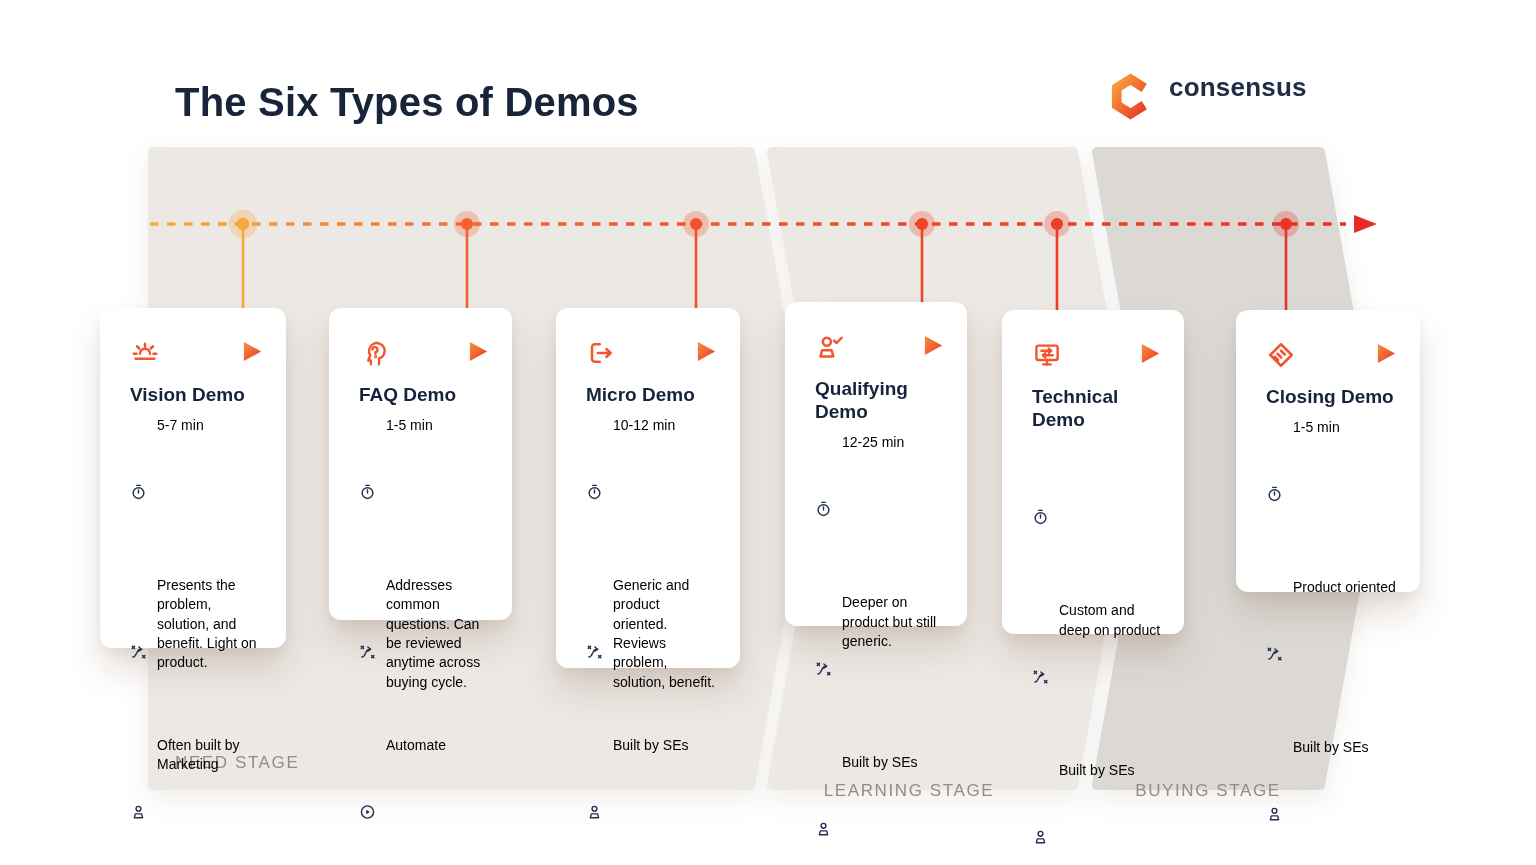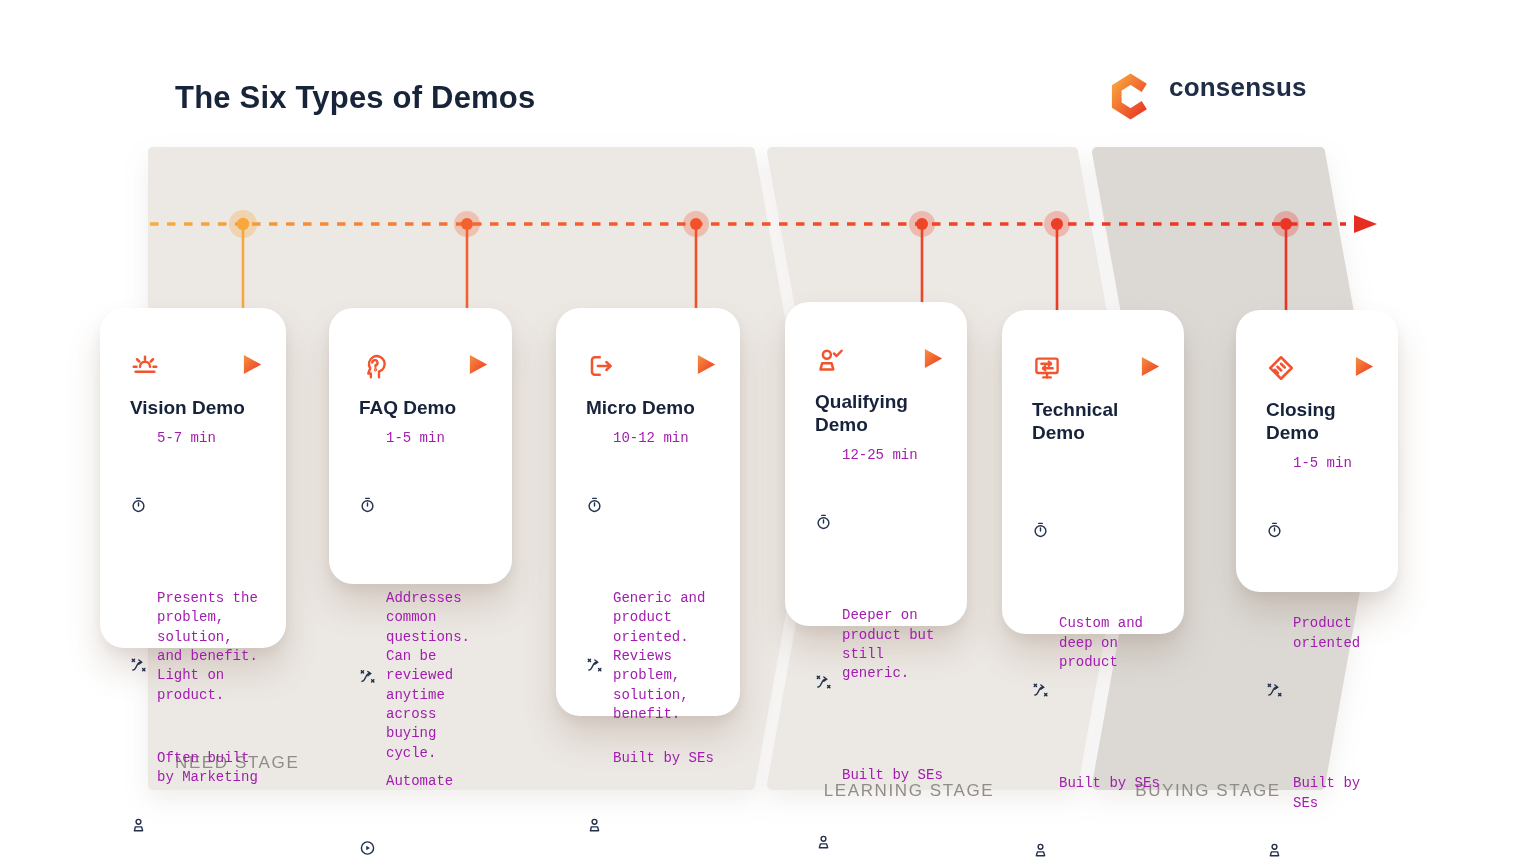--- a/index.html
+++ b/index.html
@@ -1,43 +1,43 @@
 <!DOCTYPE html>
 <html><head>
 <meta charset="utf-8">
 <style>
   html,body{margin:0;padding:0;background:#ffffff;}
   .canvas{
     position:relative;width:1536px;height:865px;background:#ffffff;overflow:hidden;
     font-family:"Liberation Sans","DejaVu Sans",sans-serif;color:#1b2940;
   }
   .page-title{
-    position:absolute;left:175px;top:80px;font-size:31px;font-weight:800;
+    position:absolute;left:175px;top:80px;font-size:40px;font-weight:800;
     letter-spacing:.2px;color:#18243a;
   }
   .brand{position:absolute;left:1106px;top:72px;display:flex;gap:14px;}
   .brand-name{font-size:26px;font-weight:700;color:#202d47;letter-spacing:.2px;}
   .bg-svg{position:absolute;left:0;top:0;}
   .bands{filter:drop-shadow(0 10px 12px rgba(110,92,80,.10));}
   .stage-label{
     position:absolute;top:753px;font-size:17px;color:#908d89;letter-spacing:1.6px;
     white-space:nowrap;
   }
   .stage-label.centered{transform:translateX(-50%);margin-top:28px;}
   .card{
-    position:absolute;background:#ffffff;border-radius:24px;
+    position:absolute;background:#ffffff;border-radius:12px;
     box-shadow:0 22px 34px rgba(130,95,72,.20),0 6px 12px rgba(0,0,0,.05);
-    padding:43px 22px 20px 30px;box-sizing:border-box;
+    padding:30px 22px 20px 30px;box-sizing:border-box;
   }
   .card-head{display:flex;justify-content:space-between;align-items:flex-start;height:32px;}
   .card-title{font-size:19px;line-height:1.22;font-weight:800;color:#17233b;margin-top:13px;}
   .card-items{margin-top:10px;}
   .item{display:flex;gap:10px;margin-bottom:9px;}
   .item-ic{flex:0 0 17px;margin-top:1px;}
-  .item-tx{font-size:14px;line-height:1.38;color:#a21caf;font-family:Liberation Mono, monospace;}
+  .item-tx{font-size:14px;line-height:1.38;color:#000000;}
   .hicon{width:30px;height:30px;}
   .ptri{width:23px;height:23px;margin-top:2px;}
 </style>
 </head>
 <body>
 
 <div class="canvas">
 
   <svg width="0" height="0" style="position:absolute" aria-hidden="true">
     <defs>
@@ -211,21 +211,21 @@
       <div class="item">
         <svg class="item-ic">
             <use href="#i-person"></use>
           </svg>
         <span class="item-tx">Often built by Marketing</span>
         </div>
 
     </div>
   </div>
 
-  <div class="card" style="left:329px;top:308px;width:183px;height:276px;">
+  <div class="card" style="left:329px;top:308px;width:183px;height:312px;">
     <div class="card-head">
       <svg class="hicon">
           <use href="#i-qhead"></use>
         </svg>
       <svg class="ptri">
           <use href="#i-playtri"></use>
         </svg>
     </div>
     <div class="card-title">FAQ Demo</div>
     <div class="card-items">
@@ -243,21 +243,21 @@
         </div>
       <div class="item">
         <svg class="item-ic">
             <use href="#i-playc"></use>
           </svg>
         <span class="item-tx">Automate</span>
         </div>
     </div>
   </div>
 
-  <div class="card" style="left:556px;top:308px;width:184px;height:408px;">
+  <div class="card" style="left:556px;top:308px;width:184px;height:360px;">
     <div class="card-head">
       <svg class="hicon">
           <use href="#i-export"></use>
         </svg>
       <svg class="ptri">
           <use href="#i-playtri"></use>
         </svg>
     </div>
     <div class="card-title">Micro Demo</div>
     <div class="card-items">
@@ -341,21 +341,21 @@
       <div class="item">
         <svg class="item-ic">
             <use href="#i-person"></use>
           </svg>
         <span class="item-tx">Built by SEs</span>
         </div>
 
     </div>
   </div>
 
-  <div class="card" style="left:1236px;top:310px;width:162px;height:282px;">
+  <div class="card" style="left:1236px;top:310px;width:184px;height:282px;">
     <div class="card-head">
       <svg class="hicon">
           <use href="#i-handshake"></use>
         </svg>
       <svg class="ptri">
           <use href="#i-playtri"></use>
         </svg>
     </div>
     <div class="card-title">Closing Demo</div>
     <div class="card-items">

